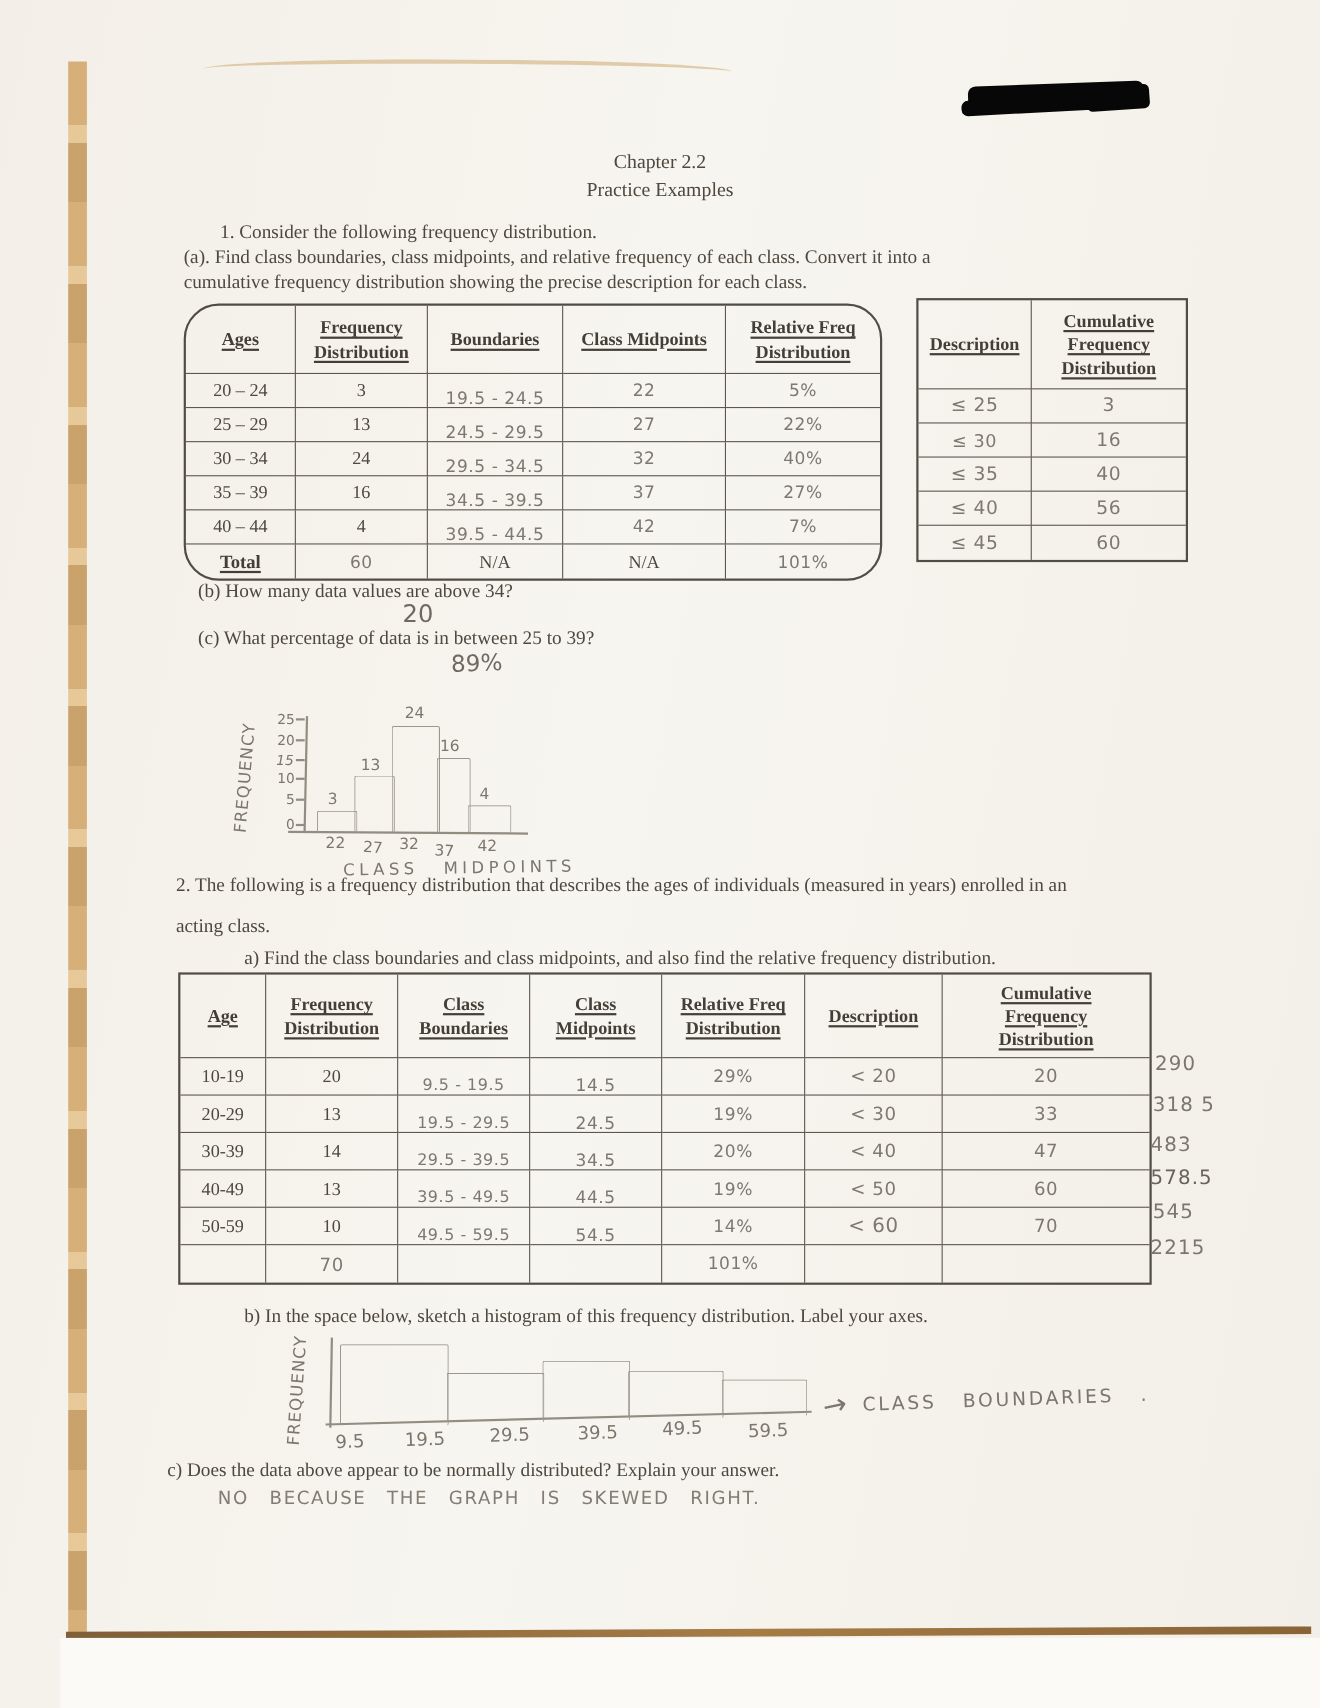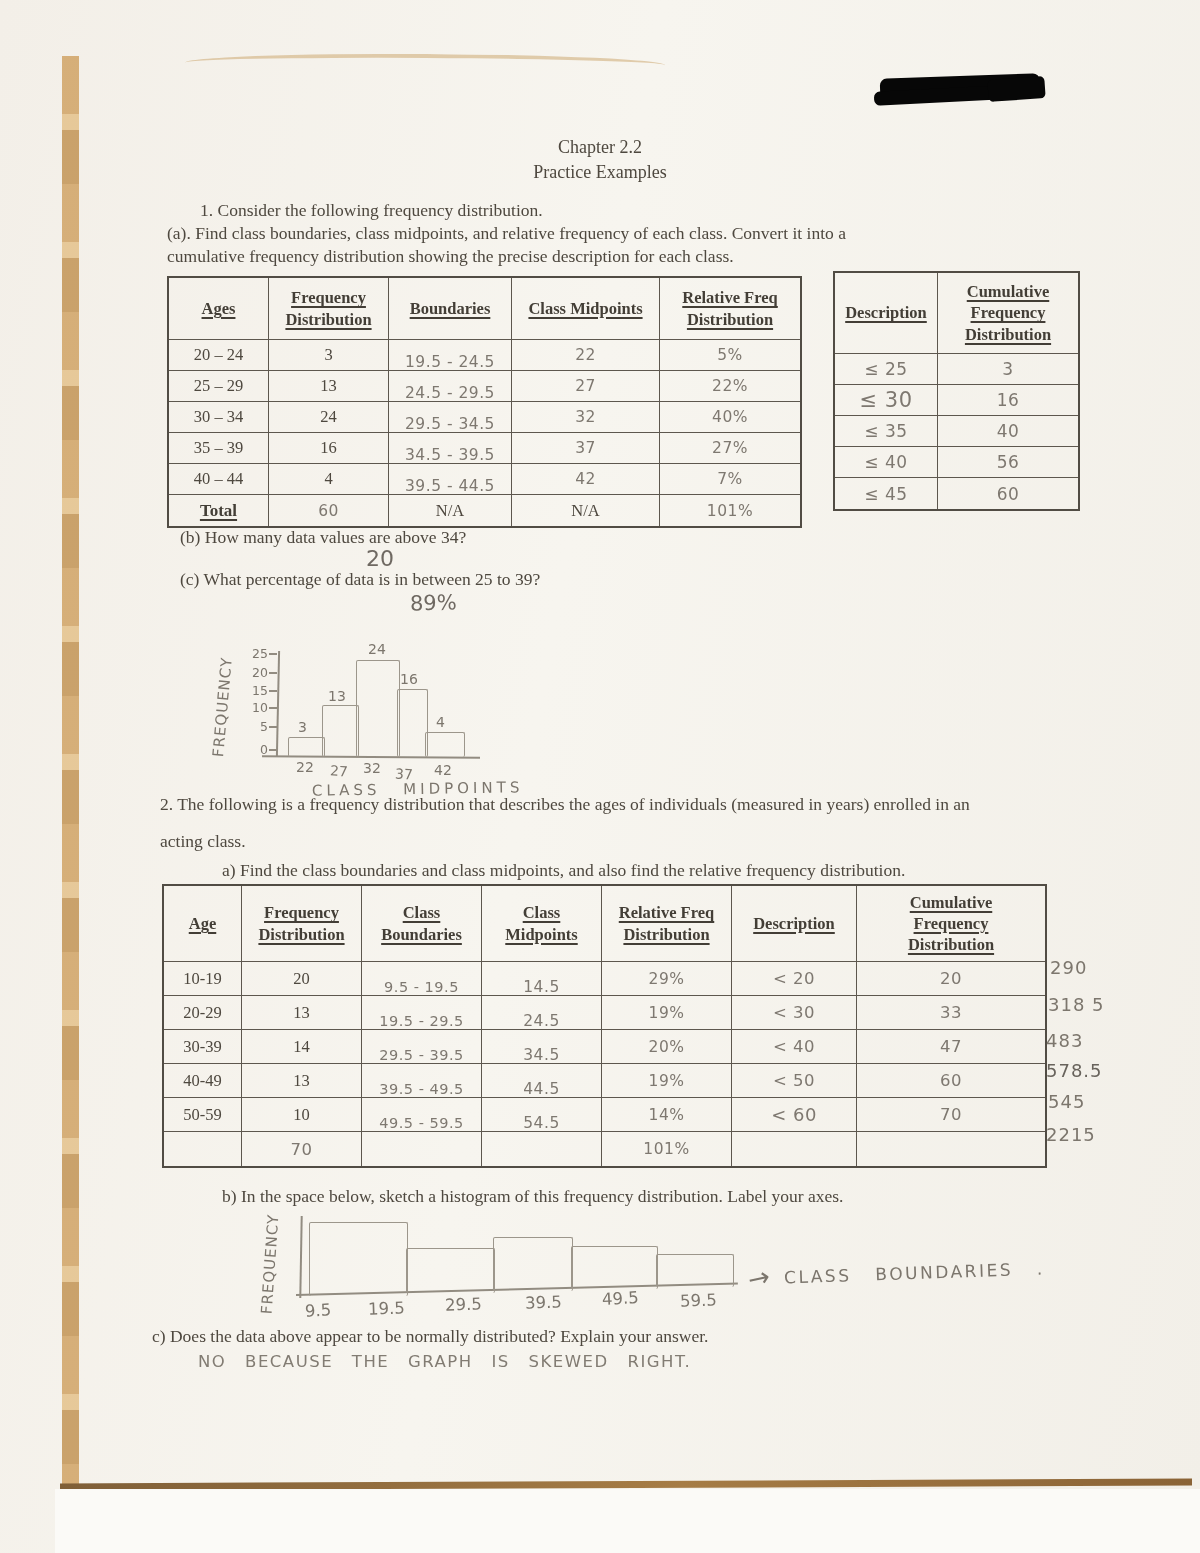--- a/index.html
+++ b/index.html
@@ -46,21 +46,21 @@
     <div class="blot" style="position:absolute;left:118px;top:10px;width:57px;height:22px;border-radius:5px;transform:rotate(-4deg);"></div>
   </div>
 
   <div class="pt center" style="top:137px;font-size:18px;text-align:center;">Chapter 2.2</div>
   <div class="pt center" style="top:162px;font-size:18px;">Practice Examples</div>
 
   <div class="pt" style="left:200px;top:200px;">1.   Consider the following frequency distribution.</div>
   <div class="pt" style="left:167px;top:246px;">cumulative frequency distribution showing the precise description for each class.</div>
   <div class="pt" style="left:167px;top:223px;">(a). Find class boundaries, class midpoints, and relative frequency of each class.  Convert it into a</div>
 
-  <div class="tbl" style="left:167px;top:276px;grid-template-columns:100px 120px 123px 148px 140px;grid-template-rows:62px repeat(5,31px) 31px;">
+  <div class="tbl" style="left:167px;top:276px;grid-template-columns:100px 120px 123px 148px 140px;grid-template-rows:62px repeat(5,31px) 31px;border-radius:32px;">
     <div class="c th">Ages</div>
     <div class="c th">Frequency Distribution</div>
     <div class="c th">Boundaries</div>
     <div class="c th">Class Midpoints</div>
     <div class="c th nr">Relative Freq Distribution</div>
 
     <div class="c pv">20 – 24</div>
     <div class="c pv">3</div>
     <div class="c hv low">19.5 - 24.5</div>
     <div class="c hv">22</div>
@@ -95,21 +95,21 @@
     <div class="c pv nb">N/A</div>
     <div class="c pv nb">N/A</div>
     <div class="c hv nb nr">101%</div>
   </div>
 
   <div class="tbl" style="left:833px;top:271px;grid-template-columns:103px 140px;grid-template-rows:81px repeat(4,31px) 31px;">
     <div class="c th">Description</div>
     <div class="c th nr">Cumulative Frequency Distribution</div>
     <div class="c hv" style="font-size:17px;">≤ 25</div>
     <div class="c hv nr" style="font-size:17px;">3</div>
-    <div class="c hv" style="font-size:21px;">≤ 30</div>
+    <div class="c hv" style="font-size:16px;">≤ 30</div>
     <div class="c hv nr" style="font-size:17px;">16</div>
     <div class="c hv" style="font-size:17px;">≤ 35</div>
     <div class="c hv nr" style="font-size:17px;">40</div>
     <div class="c hv" style="font-size:17px;">≤ 40</div>
     <div class="c hv nr" style="font-size:17px;">56</div>
     <div class="c hv nb" style="font-size:17px;">≤ 45</div>
     <div class="c hv nb nr" style="font-size:17px;">60</div>
   </div>
 
   <div class="pt" style="left:180px;top:527px;">(b) How many data values are above 34?</div>
@@ -117,21 +117,21 @@
   <div class="pt" style="left:180px;top:569px;">(c) What percentage of data is in between 25 to 39?</div>
   <div class="hfree" style="left:410px;top:591px;font-size:21px;color:#6f6962;transform:rotate(-2deg);">89%</div>
 
   <div>
     <div class="hfree" style="left:170px;top:698px;width:105px;text-align:center;font-size:15px;letter-spacing:1px;transform:rotate(-85deg);">FREQUENCY</div>
     <div class="pl" style="left:277px;top:651px;width:2px;height:106px;transform:rotate(1.2deg);"></div>
     <div class="pl" style="left:262px;top:756px;width:218px;height:2px;transform:rotate(.4deg);"></div>
 
     <div class="hfree" style="left:250px;top:646px;width:18px;text-align:right;font-size:12.5px;">25</div>
     <div class="hfree" style="left:250px;top:665px;width:18px;text-align:right;font-size:12.5px;">20</div>
-    <div class="hfree" style="left:250px;top:683px;width:18px;text-align:right;font-size:12.5px;">15</div>
+    <div class="hfree" style="left:250px;top:683px;width:18px;text-align:center;font-size:12.5px;font-style:italic;">15</div>
     <div class="hfree" style="left:250px;top:700px;width:18px;text-align:right;font-size:12.5px;">10</div>
     <div class="hfree" style="left:250px;top:719px;width:18px;text-align:right;font-size:12.5px;">5</div>
     <div class="hfree" style="left:250px;top:742px;width:18px;text-align:right;font-size:12.5px;">0</div>
     <div class="tick" style="left:269px;top:653px;width:8px;height:1.6px;"></div>
     <div class="tick" style="left:269px;top:672px;width:8px;height:1.6px;"></div>
     <div class="tick" style="left:269px;top:690px;width:8px;height:1.6px;"></div>
     <div class="tick" style="left:269px;top:707px;width:8px;height:1.6px;"></div>
     <div class="tick" style="left:269px;top:726px;width:8px;height:1.6px;"></div>
     <div class="tick" style="left:269px;top:749px;width:8px;height:1.6px;"></div>
 

